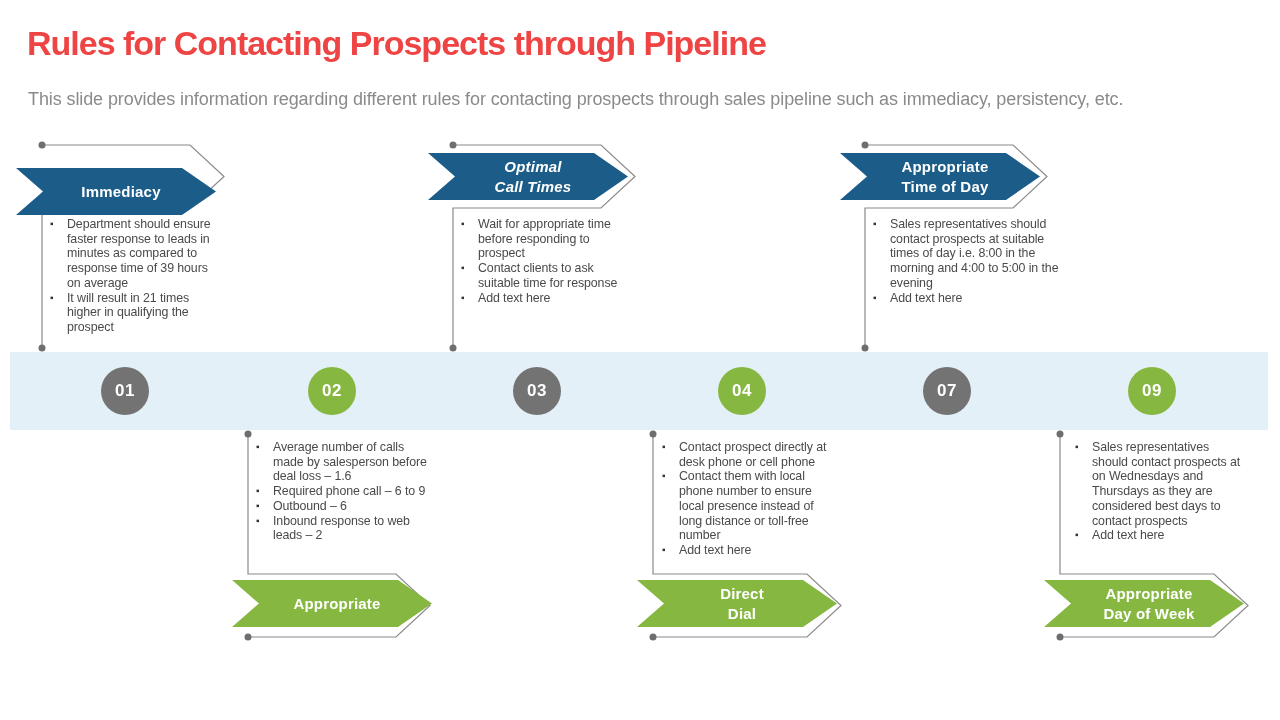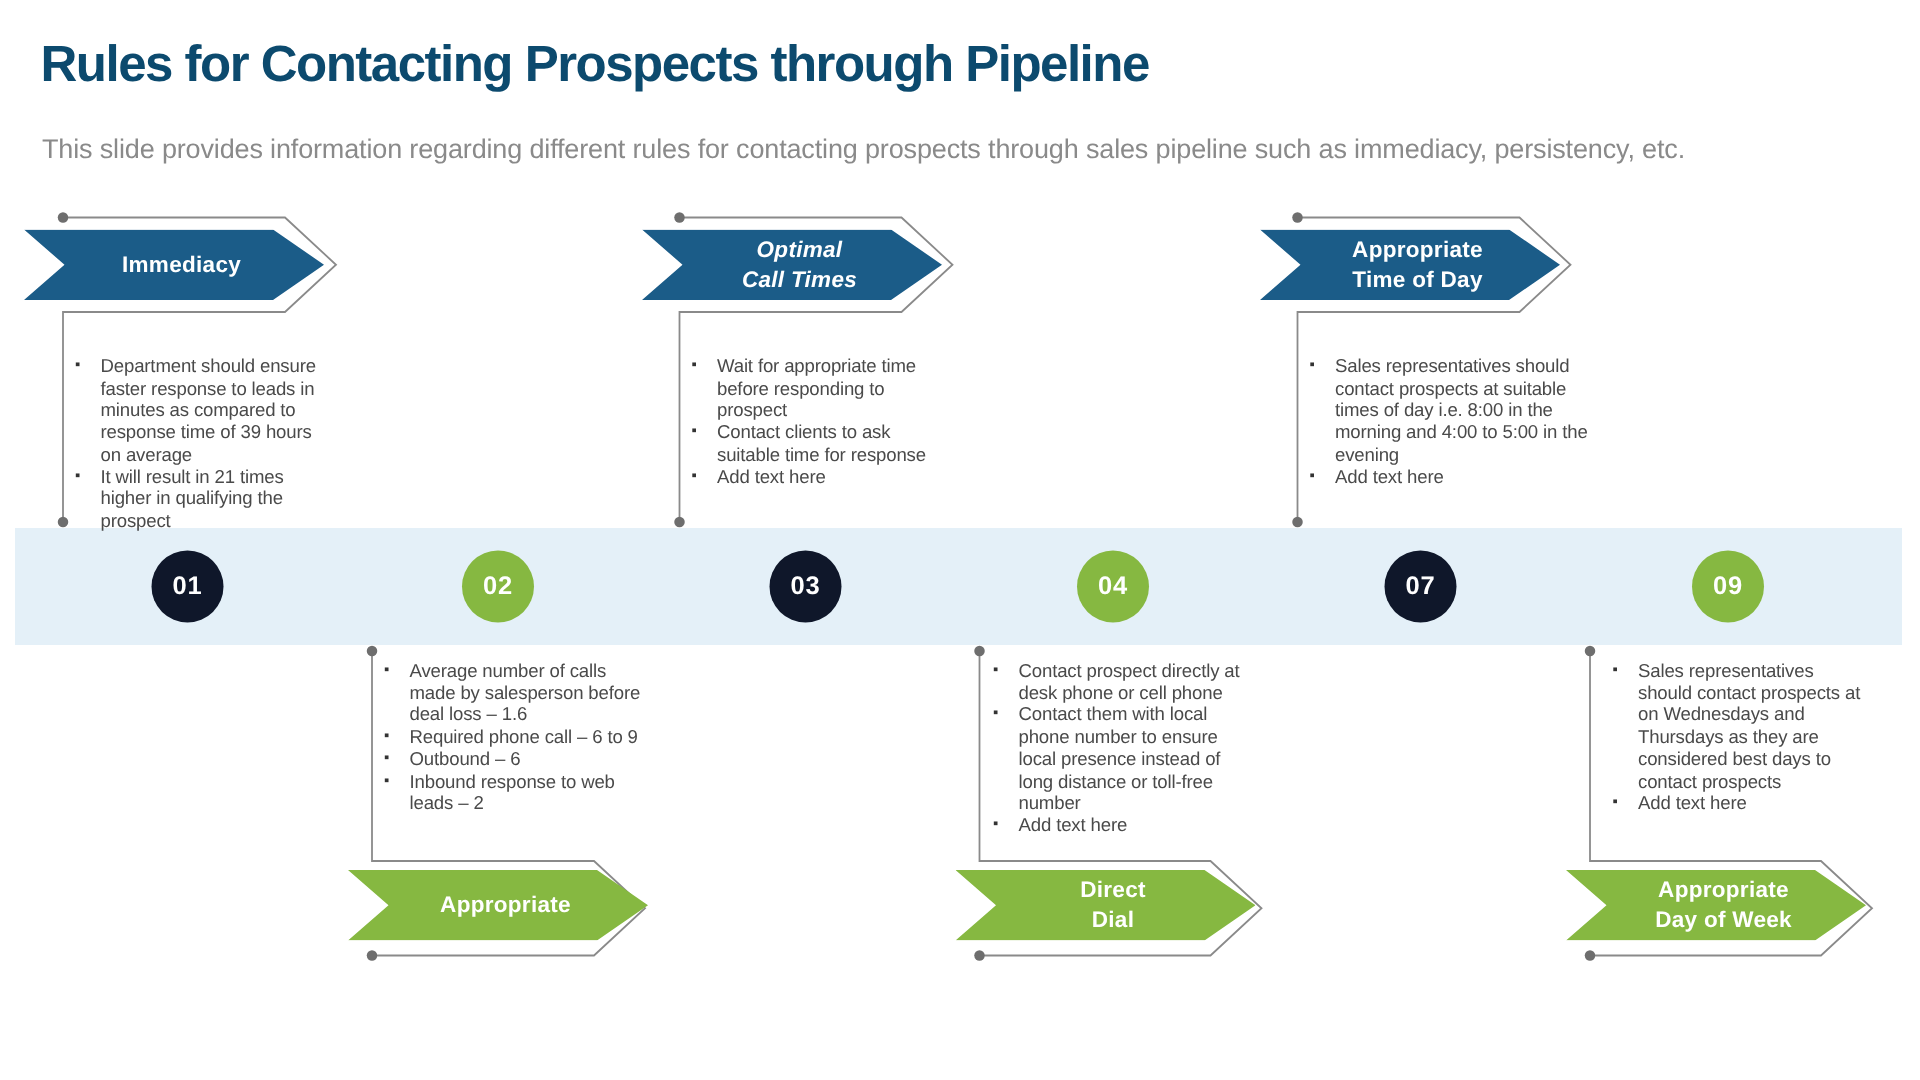--- a/index.html
+++ b/index.html
@@ -5,21 +5,21 @@
   html,body{margin:0;padding:0;background:#ffffff;}
   .slide{
     position:relative;
     width:1280px;height:720px;
     background:#ffffff;
     font-family:"Liberation Sans", sans-serif;
     overflow:hidden;
   }
   .title{
     position:absolute;left:27px;top:24px;margin:0;
-    font-size:34px;font-weight:bold;color:#0c4a6e;letter-spacing:-1px;
+    font-size:34px;font-weight:bold;color:#ef4444;letter-spacing:-1px;
   }
   .subtitle{
     position:absolute;left:28px;top:89px;margin:0;
     font-size:18px;color:#8a8a8a;letter-spacing:-0.1px;
   }
   .band{
     position:absolute;left:10px;top:352px;width:1258px;height:78px;
     background:#e4f0f8;
   }
   svg.connectors{position:absolute;left:0;top:0;z-index:2;}
@@ -37,31 +37,31 @@
     text-align:center;white-space:pre-line;letter-spacing:0.2px;
     padding-left:10px;
   }
   .row-top .banner{top:153px;}
   .row-bottom .banner{top:580px;}
   .circle{
     position:absolute;top:367px;width:48px;height:48px;border-radius:50%;
     display:flex;align-items:center;justify-content:center;z-index:4;
     color:#ffffff;font-size:17px;font-weight:bold;letter-spacing:0.5px;
   }
-  .circle.blue{background:#0f172a;}
+  .circle.blue{background:#737373;}
   .circle.green{background:#86b841;text-align:right;}
   ul.bullets{
     position:absolute;margin:0;padding:0;list-style:none;z-index:3;
     font-size:12.4px;line-height:14.7px;color:#4a4a4a;letter-spacing:-0.1px;
   }
   ul.bullets li{position:relative;padding-left:19px;}
   ul.bullets li::before{
     content:"▪";position:absolute;left:2px;top:0;font-size:10px;color:#333333;
   }
-  .row-top ul.bullets{top:217px;margin-top:20px;}
+  .row-top ul.bullets{top:217px;}
   .row-bottom ul.bullets{top:440px;}
 </style>
 </head>
 <body>
 
 <div class="slide">
 
   <h1 class="title">Rules for Contacting Prospects through Pipeline</h1>
   <p class="subtitle">This slide provides information regarding different rules for contacting prospects through sales pipeline such as immediacy, persistency, etc.</p>
 
@@ -88,21 +88,21 @@
     <path d="M653 637 H807 L841 605.5 L807 574 H653 V434"></path>
     <circle cx="653" cy="637" r="3.5"></circle>
     <circle cx="653" cy="434" r="3.5"></circle>
 
     <path d="M1060 637 H1214 L1248 605.5 L1214 574 H1060 V434"></path>
     <circle cx="1060" cy="637" r="3.5"></circle>
     <circle cx="1060" cy="434" r="3.5"></circle>
   </svg>
 
   <div class="row-top">
-    <div class="banner blue" style="left:16px;">
+    <div class="banner blue" style="left:16px;margin-top:15px;">
       <div class="banner-label">Immediacy</div>
     </div>
     <ul class="bullets" style="left:48px;width:176px;">
       <li>Department should ensure faster response to leads in minutes as compared to response time of 39 hours on average</li>
       <li>It will result in 21 times higher in qualifying the prospect</li>
     </ul>
   </div>
 
   <div class="row-top">
     <div class="banner blue" style="left:428px;font-style:italic;">

